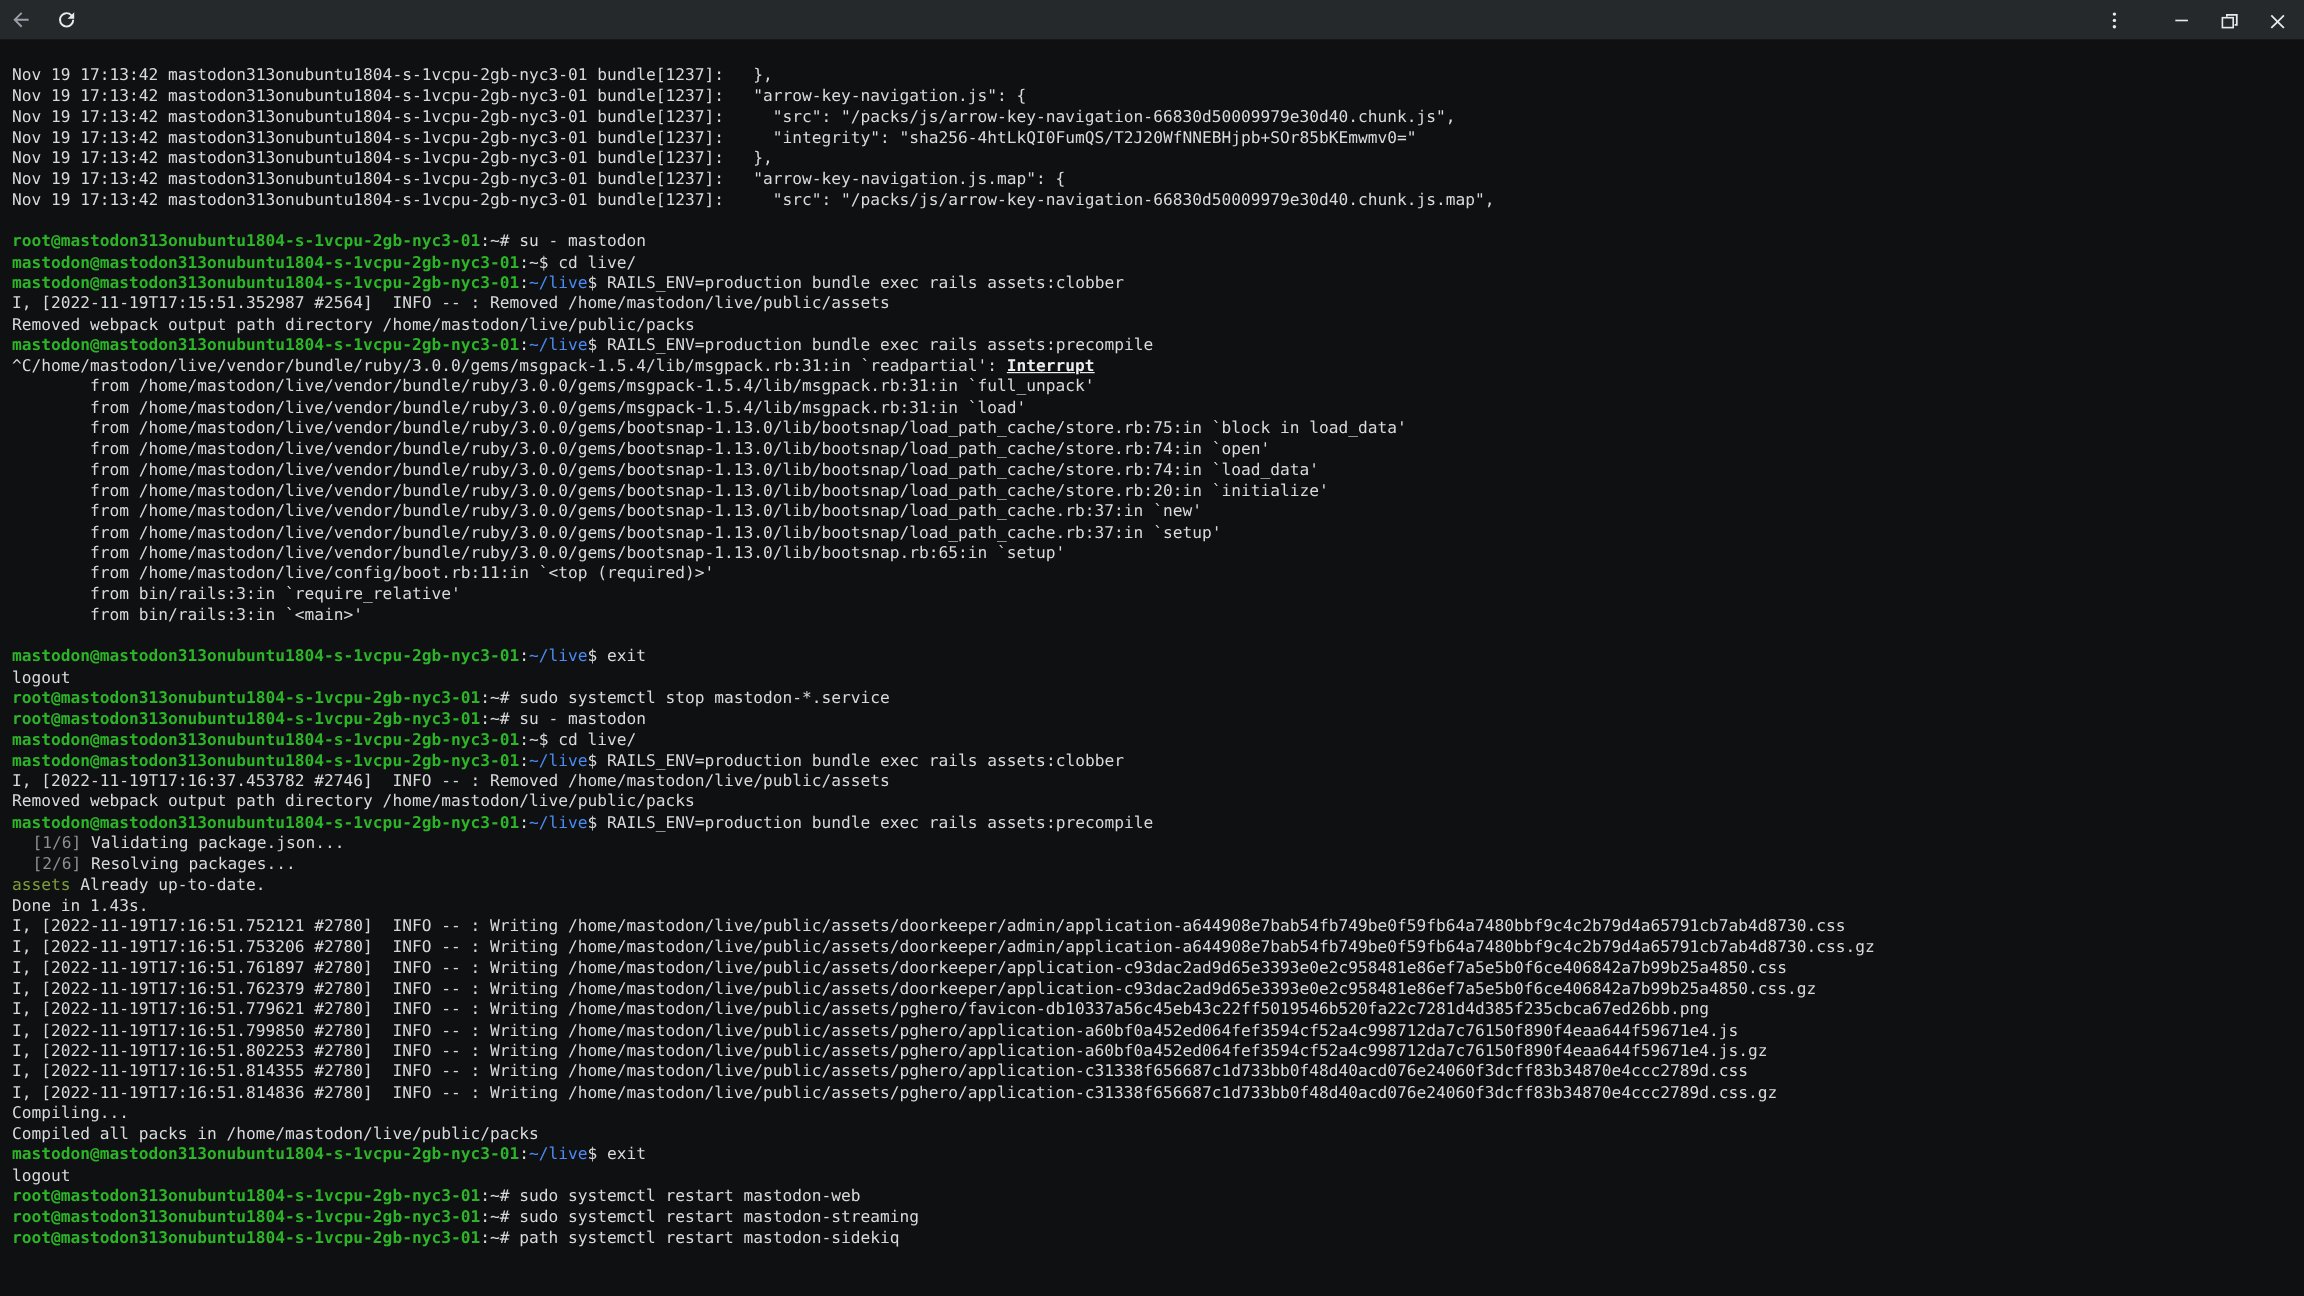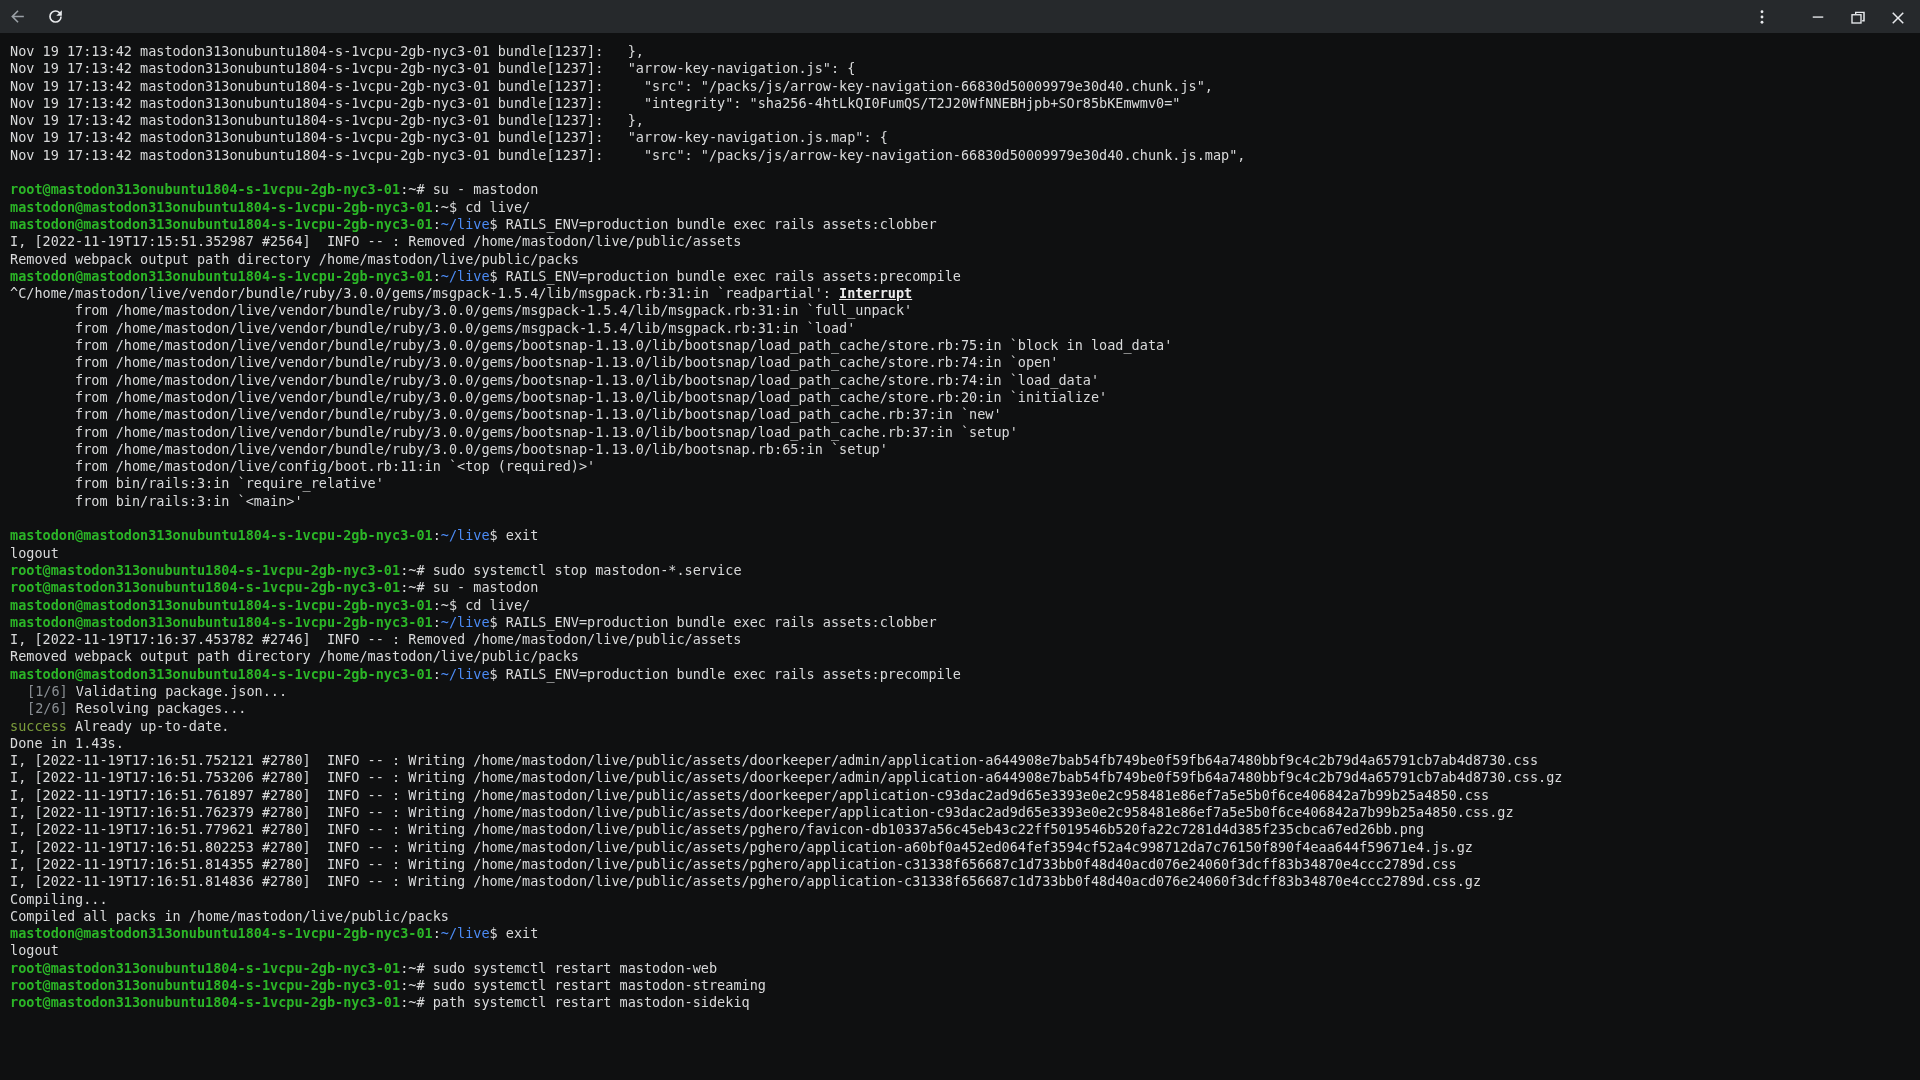--- a/index.html
+++ b/index.html
@@ -26,21 +26,21 @@
   .iconbtn svg { display: block; }
   .tb-left { display: flex; align-items: center; margin-left: 3px; gap: 10px; }
   .tb-spacer { flex: 1; }
   .tb-right { display: flex; align-items: center; margin-right: 8px; }
   .gap28 { margin-left: 28px; }
   .gap12 { margin-left: 12px; }
   .terminal {
     position: absolute;
     top: 33px; left: 0; right: 0; bottom: 0;
     background: var(--background, #0f1011);
-    padding: 10px 0 0 10px;
+    padding: 22px 0 0 10px;
     overflow: hidden;
   }
   .tline {
     white-space: pre;
     font-size: 13.5px;
     line-height: 17.3px;
     height: 17.3px;
     color: var(--text, #d9dadb);
   }
   .seg-plain      { color: var(--text, #d9dadb); }
@@ -141,27 +141,28 @@
       <div class="tline"><span class="seg-plain">logout</span></div>
       <div class="tline"><span class="seg-prompt">root@mastodon313onubuntu1804-s-1vcpu-2gb-nyc3-01</span><span class="seg-plain">:~# sudo systemctl stop mastodon-*.service</span></div>
       <div class="tline"><span class="seg-prompt">root@mastodon313onubuntu1804-s-1vcpu-2gb-nyc3-01</span><span class="seg-plain">:~# su - mastodon</span></div>
       <div class="tline"><span class="seg-prompt">mastodon@mastodon313onubuntu1804-s-1vcpu-2gb-nyc3-01</span><span class="seg-plain">:~$ cd live/</span></div>
       <div class="tline"><span class="seg-prompt">mastodon@mastodon313onubuntu1804-s-1vcpu-2gb-nyc3-01</span><span class="seg-plain">:</span><span class="seg-path">~/live</span><span class="seg-plain">$ RAILS_ENV=production bundle exec rails assets:clobber</span></div>
       <div class="tline"><span class="seg-plain">I, [2022-11-19T17:16:37.453782 #2746]  INFO -- : Removed /home/mastodon/live/public/assets</span></div>
       <div class="tline"><span class="seg-plain">Removed webpack output path directory /home/mastodon/live/public/packs</span></div>
       <div class="tline"><span class="seg-prompt">mastodon@mastodon313onubuntu1804-s-1vcpu-2gb-nyc3-01</span><span class="seg-plain">:</span><span class="seg-path">~/live</span><span class="seg-plain">$ RAILS_ENV=production bundle exec rails assets:precompile</span></div>
       <div class="tline"><span class="seg-dim">[1/6]</span><span class="seg-plain"> Validating package.json...</span></div>
       <div class="tline"><span class="seg-dim">[2/6]</span><span class="seg-plain"> Resolving packages...</span></div>
-      <div class="tline"><span class="seg-success">success</span><span class="seg-plain"> Already up-to-date.</span></div>
+      <div class="tline"><span class="seg-success">assets</span><span class="seg-plain"> Already up-to-date.</span></div>
       <div class="tline"><span class="seg-plain">Done in 1.43s.</span></div>
       <div class="tline"><span class="seg-plain">I, [2022-11-19T17:16:51.752121 #2780]  INFO -- : Writing /home/mastodon/live/public/assets/doorkeeper/admin/application-a644908e7bab54fb749be0f59fb64a7480bbf9c4c2b79d4a65791cb7ab4d8730.css</span></div>
       <div class="tline"><span class="seg-plain">I, [2022-11-19T17:16:51.753206 #2780]  INFO -- : Writing /home/mastodon/live/public/assets/doorkeeper/admin/application-a644908e7bab54fb749be0f59fb64a7480bbf9c4c2b79d4a65791cb7ab4d8730.css.gz</span></div>
       <div class="tline"><span class="seg-plain">I, [2022-11-19T17:16:51.761897 #2780]  INFO -- : Writing /home/mastodon/live/public/assets/doorkeeper/application-c93dac2ad9d65e3393e0e2c958481e86ef7a5e5b0f6ce406842a7b99b25a4850.css</span></div>
       <div class="tline"><span class="seg-plain">I, [2022-11-19T17:16:51.762379 #2780]  INFO -- : Writing /home/mastodon/live/public/assets/doorkeeper/application-c93dac2ad9d65e3393e0e2c958481e86ef7a5e5b0f6ce406842a7b99b25a4850.css.gz</span></div>
       <div class="tline"><span class="seg-plain">I, [2022-11-19T17:16:51.779621 #2780]  INFO -- : Writing /home/mastodon/live/public/assets/pghero/favicon-db10337a56c45eb43c22ff5019546b520fa22c7281d4d385f235cbca67ed26bb.png</span></div>
+      <div class="tline"><span class="seg-plain">I, [2022-11-19T17:16:51.799850 #2780]  INFO -- : Writing /home/mastodon/live/public/assets/pghero/application-a60bf0a452ed064fef3594cf52a4c998712da7c76150f890f4eaa644f59671e4.js</span></div>
       <div class="tline"><span class="seg-plain">I, [2022-11-19T17:16:51.802253 #2780]  INFO -- : Writing /home/mastodon/live/public/assets/pghero/application-a60bf0a452ed064fef3594cf52a4c998712da7c76150f890f4eaa644f59671e4.js.gz</span></div>
       <div class="tline"><span class="seg-plain">I, [2022-11-19T17:16:51.814355 #2780]  INFO -- : Writing /home/mastodon/live/public/assets/pghero/application-c31338f656687c1d733bb0f48d40acd076e24060f3dcff83b34870e4ccc2789d.css</span></div>
       <div class="tline"><span class="seg-plain">I, [2022-11-19T17:16:51.814836 #2780]  INFO -- : Writing /home/mastodon/live/public/assets/pghero/application-c31338f656687c1d733bb0f48d40acd076e24060f3dcff83b34870e4ccc2789d.css.gz</span></div>
       <div class="tline"><span class="seg-plain">Compiling...</span></div>
       <div class="tline"><span class="seg-plain">Compiled all packs in /home/mastodon/live/public/packs</span></div>
       <div class="tline"><span class="seg-prompt">mastodon@mastodon313onubuntu1804-s-1vcpu-2gb-nyc3-01</span><span class="seg-plain">:</span><span class="seg-path">~/live</span><span class="seg-plain">$ exit</span></div>
       <div class="tline"><span class="seg-plain">logout</span></div>
       <div class="tline"><span class="seg-prompt">root@mastodon313onubuntu1804-s-1vcpu-2gb-nyc3-01</span><span class="seg-plain">:~# sudo systemctl restart mastodon-web</span></div>
       <div class="tline"><span class="seg-prompt">root@mastodon313onubuntu1804-s-1vcpu-2gb-nyc3-01</span><span class="seg-plain">:~# sudo systemctl restart mastodon-streaming</span></div>
       <div class="tline"><span class="seg-prompt">root@mastodon313onubuntu1804-s-1vcpu-2gb-nyc3-01</span><span class="seg-plain">:~# path systemctl restart mastodon-sidekiq</span></div>

